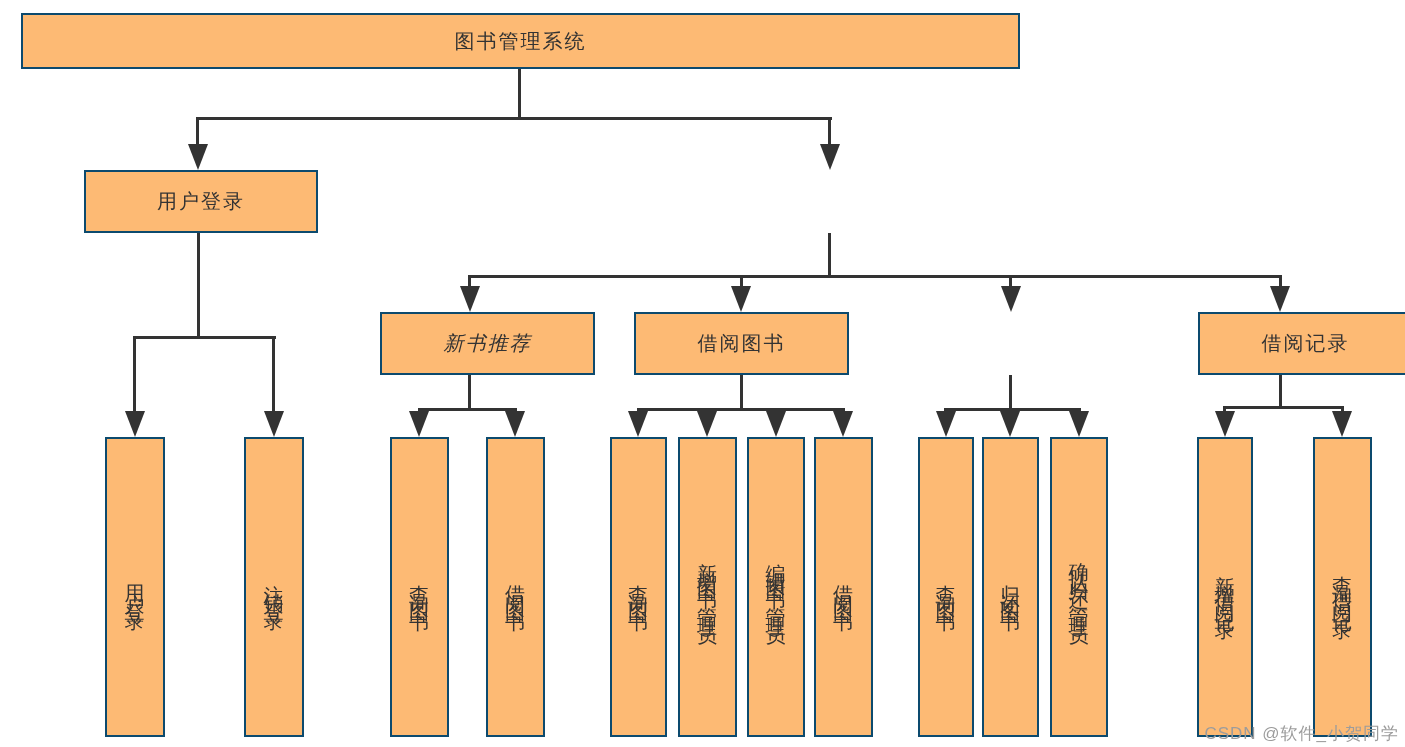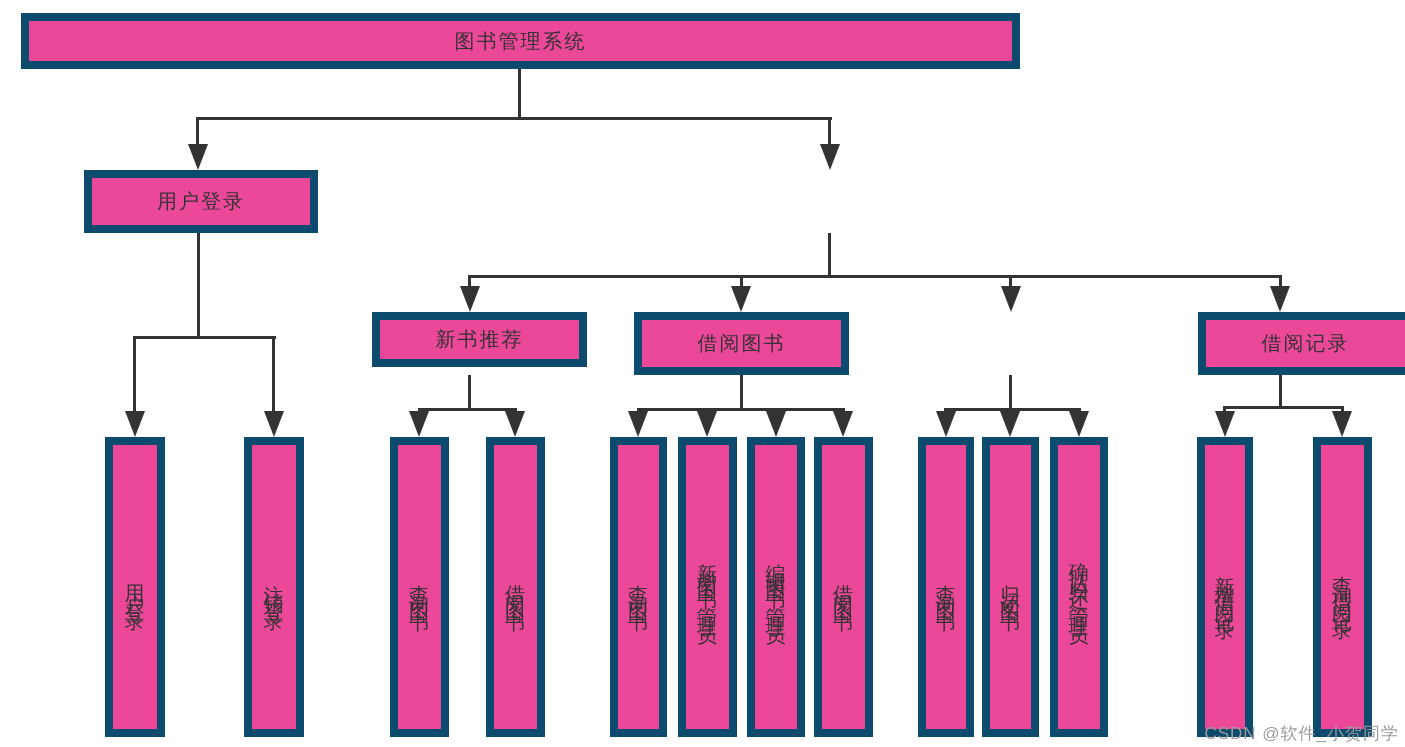--- a/index.html
+++ b/index.html
@@ -11,22 +11,22 @@
   }
   .canvas {
     position: relative;
     width: 1405px;
     height: 747px;
     background: #ffffff;
     overflow: hidden;
   }
   .box {
     position: absolute;
-    background: #ec4899;
-    border: 8px solid #0c4a6e;
+    background: #fdba74;
+    border: 2px solid #0c4a6e;
   }
   .hbox {
     display: flex;
     align-items: center;
     justify-content: center;
     font-size: 20px;
     letter-spacing: 2px;
     white-space: nowrap;
   }
   .leaf {
@@ -62,21 +62,21 @@
 </style>
 </head>
 <body>
 
 <div class="canvas">
 
   <div class="box hbox" style="left:21px; top:13px; width:999px; height:56px;">图书管理系统</div>
 
   <div class="box hbox" style="left:84px; top:170px; width:234px; height:63px;">用户登录</div>
 
-  <div class="box hbox" style="left:372px; top:312px; width:215px; height:55px;">新书推荐</div>
+  <div class="box hbox" style="left:380px; top:312px; width:215px; height:63px;font-style:italic;">新书推荐</div>
   <div class="box hbox" style="left:634px; top:312px; width:215px; height:63px;">借阅图书</div>
   <div class="box hbox" style="left:1198px; top:312px; width:215px; height:63px;">借阅记录</div>
 
   <div class="box leaf" style="left:105px; top:437px; width:60px; height:300px;">
     <span class="vtext">用户登录</span>
     </div>
   <div class="box leaf" style="left:244px; top:437px; width:60px; height:300px;">
     <span class="vtext">注销登录</span>
     </div>
   <div class="box leaf" style="left:390px; top:437px; width:59px; height:300px;">

